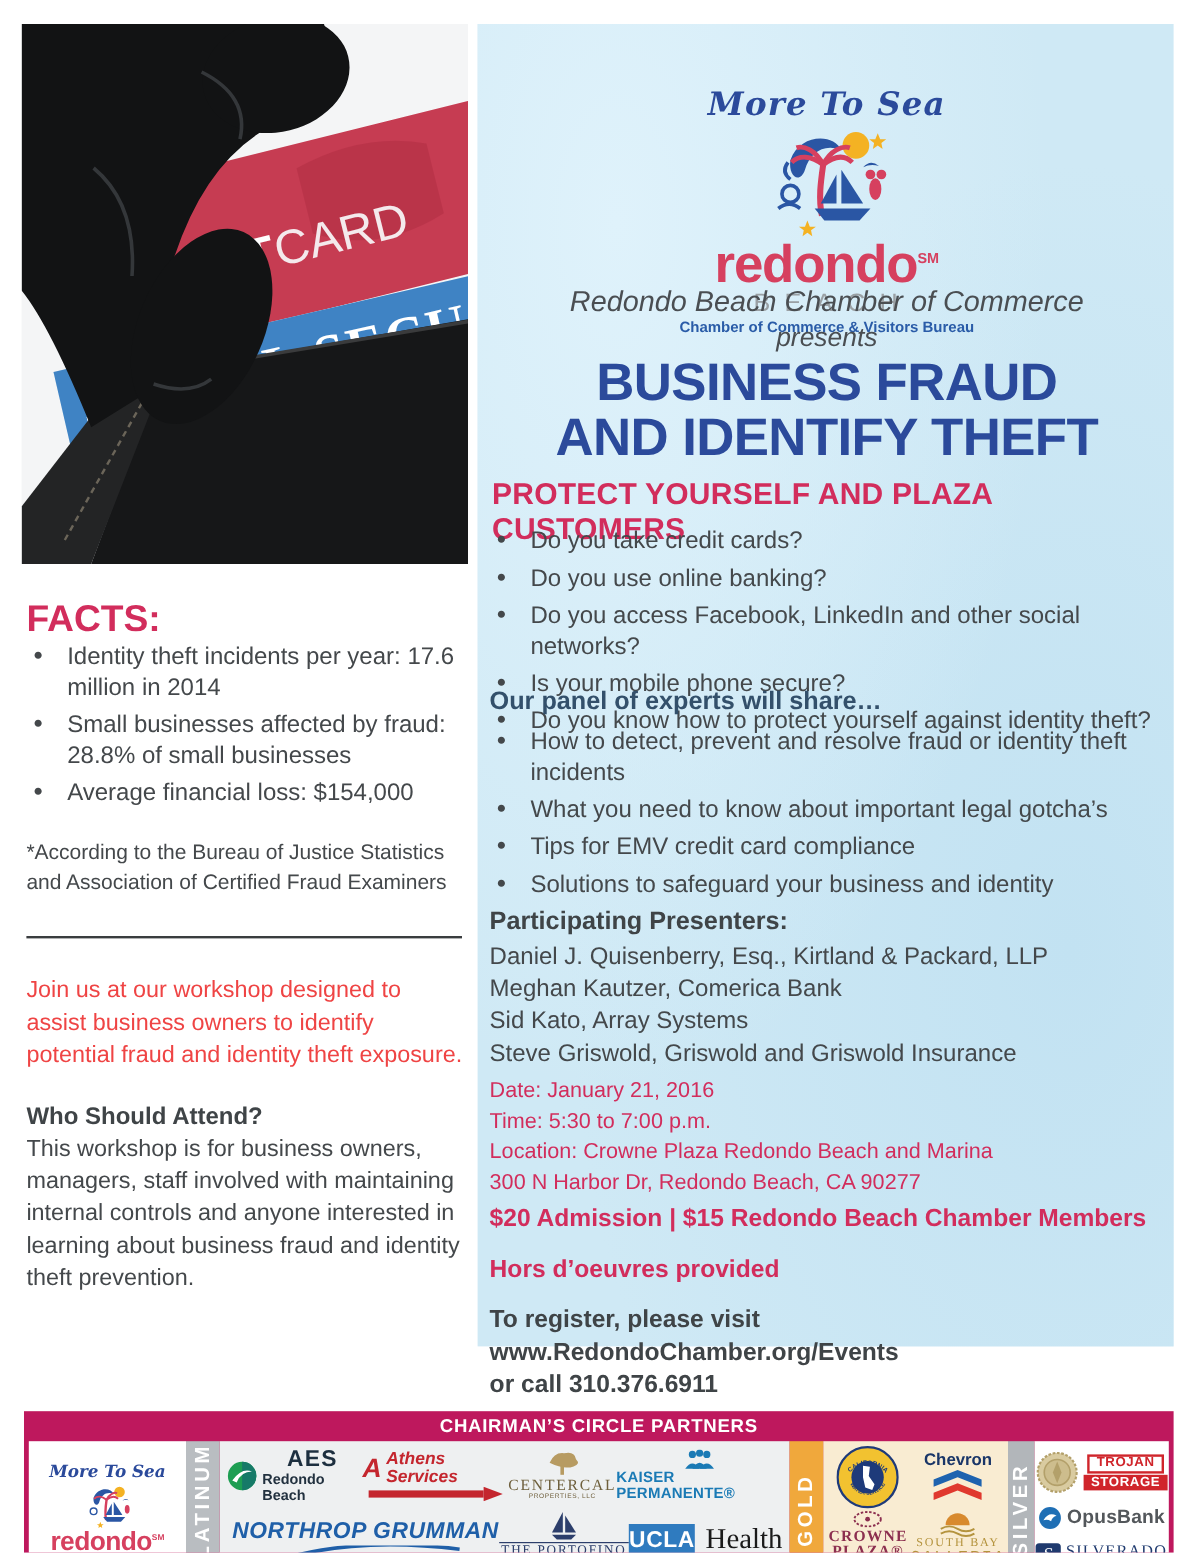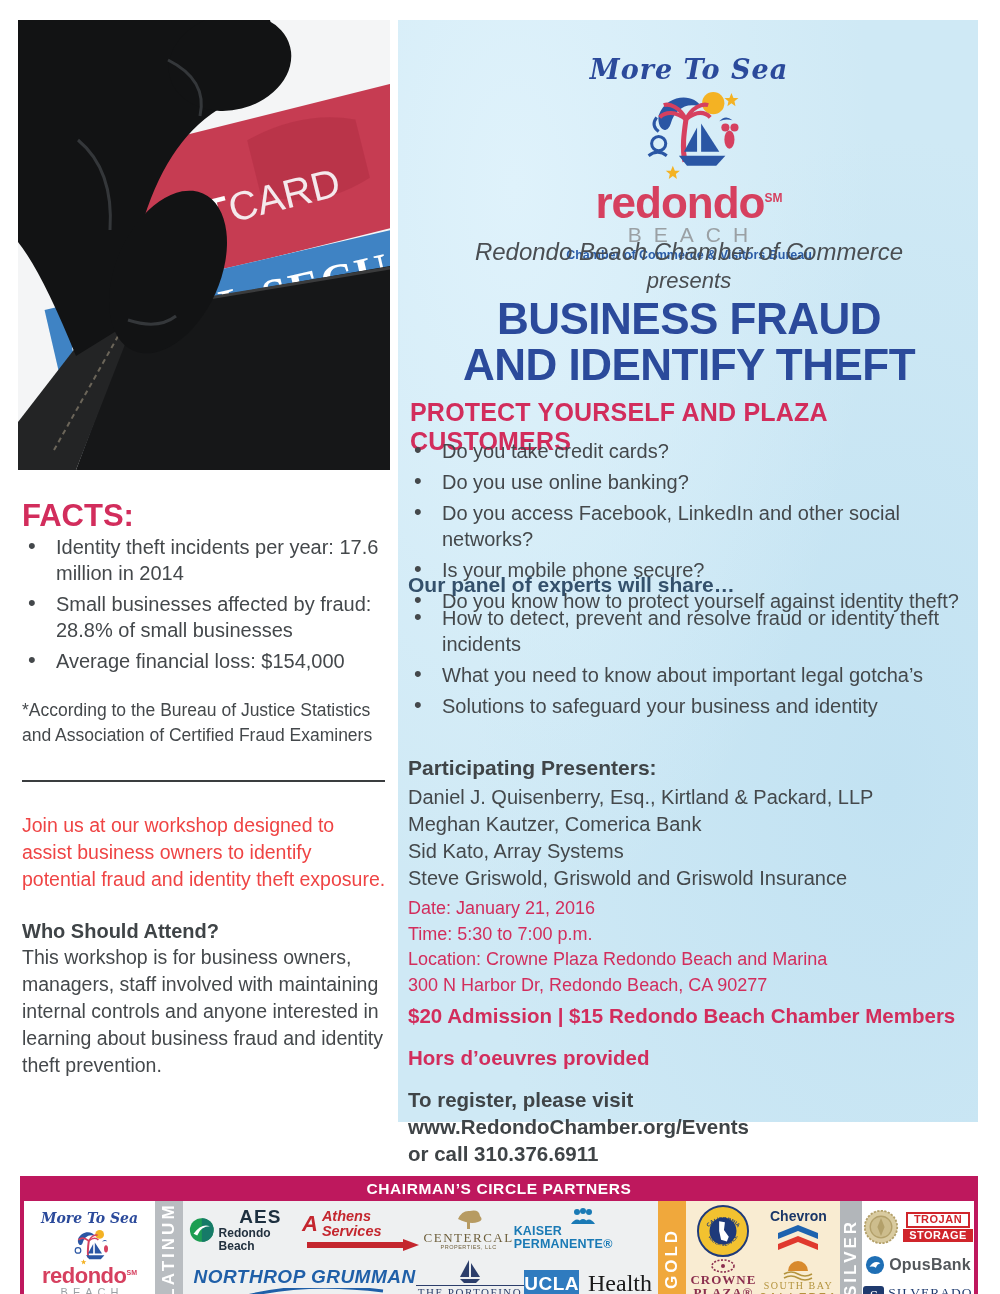--- a/index.html
+++ b/index.html
@@ -12,21 +12,21 @@
   
   .panel{position:absolute;left:398px;top:20px;width:580px;height:1102px;
          background:#cfe9f5;
          background-image:radial-gradient(ellipse at 20% 15%, #dff2fb 0%, rgba(223,242,251,0) 55%),
                           radial-gradient(ellipse at 85% 70%, #c2e2f2 0%, rgba(194,226,242,0) 60%);}
   .panel-inner{position:absolute;left:10px;right:8px;top:0;}
 
   .brand{position:absolute;left:0;width:100%;text-align:center;}
   .brand-top{top:34px;}
   .tagline{font-family:"DejaVu Serif",serif;font-style:italic;font-weight:bold;
-           color:#2b4a9b;font-size:27px;letter-spacing:1px;}
+           color:#2b4a9b;font-size:27px;letter-spacing:1px;margin-top:18px;}
   .brand-icon{display:block;margin:2px auto 0 auto;}
   .brand-name{font-size:44px;font-weight:bold;color:#d6405f;letter-spacing:-1px;line-height:0.9;}
   .brand-sm{font-size:12px;vertical-align:super;letter-spacing:0;}
   .brand-beach{font-size:21px;color:#9aa0a4;letter-spacing:12px;margin-left:10px;line-height:1.1;}
   .brand-org{font-size:12.5px;font-weight:bold;color:#2a5ca8;margin-top:2px;}
 
   .presenter{position:absolute;top:218px;left:0;width:100%;text-align:center;
              font-style:italic;font-size:24px;color:#4a4e52;}
   .presents{position:absolute;top:248px;left:0;width:100%;text-align:center;
             font-style:italic;font-size:22px;color:#4a4e52;}
@@ -223,20 +223,21 @@
         <li>Do you use online banking?</li>
         <li>Do you access Facebook, LinkedIn and other social networks?</li>
         <li>Is your mobile phone secure?</li>
         <li>Do you know how to protect yourself against identity theft?</li>
       </ul>
 
       <div class="panel-head">Our panel of experts will share…</div>
       <ul class="blist panel-items">
         <li>How to detect, prevent and resolve fraud or identity theft incidents</li>
         <li>What you need to know about important legal gotcha’s</li>
+        <li>Tips for EMV credit card compliance</li>
         <li>Solutions to safeguard your business and identity</li>
       </ul>
 
       <div class="presenters-head">Participating Presenters:</div>
       <div class="presenters">
         <div>Daniel J. Quisenberry, Esq., Kirtland &amp; Packard, LLP</div>
         <div>Meghan Kautzer, Comerica Bank</div>
         <div>Sid Kato, Array Systems</div>
         <div>Steve Griswold, Griswold and Griswold Insurance</div>
       </div>

